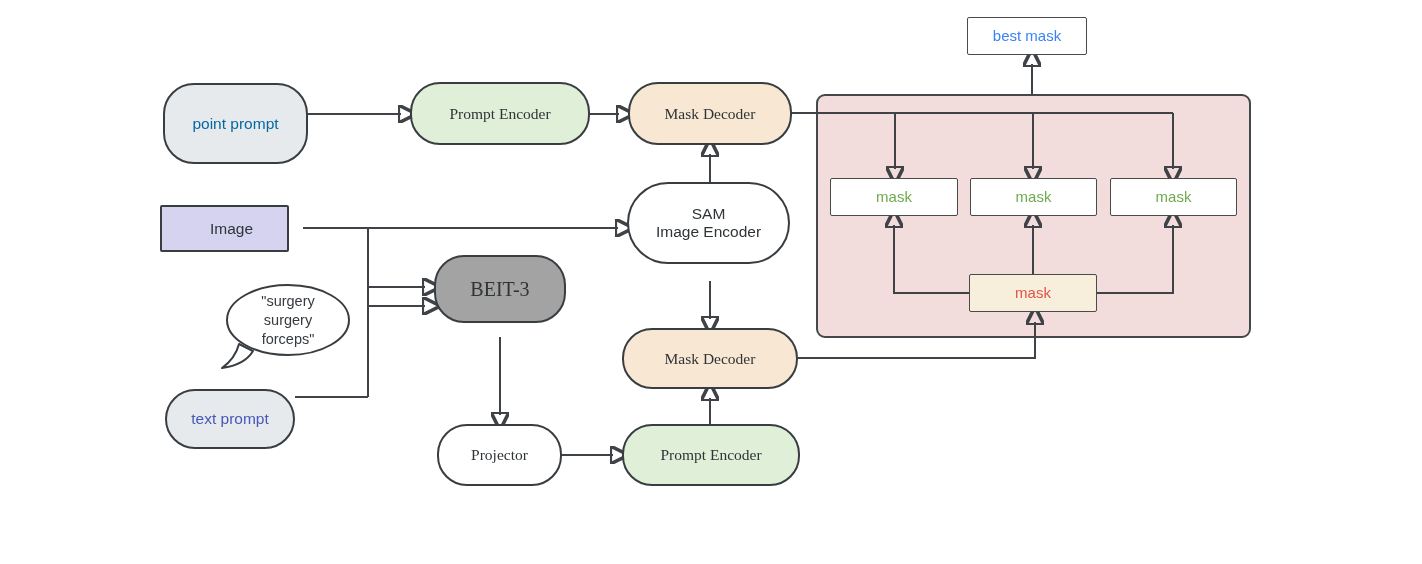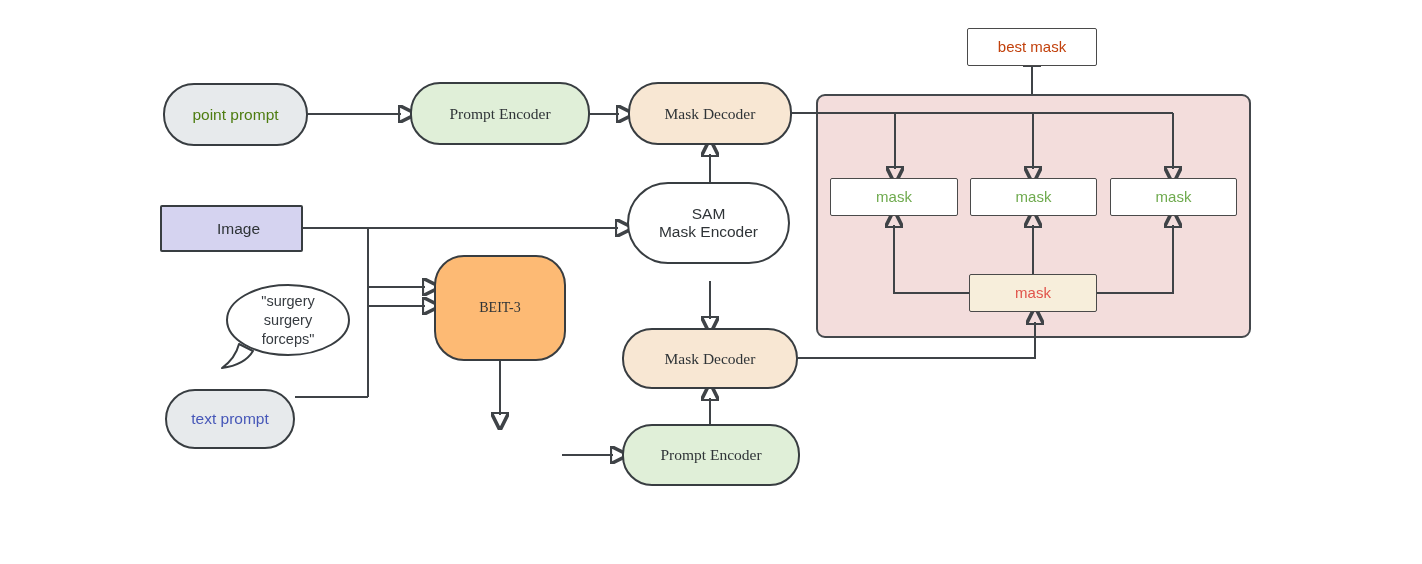--- a/index.html
+++ b/index.html
@@ -21,37 +21,37 @@
     font-size:15.5px;
     line-height:1.15;
     z-index:3;
   }
   .stadium{border-radius:31px;}
   .soft{border-radius:30px;font-family:Liberation Serif, serif;}
   .square{border-radius:2px;}
   .thin{border-width:1.6px;border-color:#4a4a4a;}
 
   
-  #n-point-prompt{left:163px;top:83px;width:145px;height:63px;background:#e7eaec;color:#4d7c0f;}
+  #n-point-prompt{left:163px;top:83px;width:145px;height:81px;background:#e7eaec;color:#0369a1;}
   #n-prompt-encoder-top{left:410px;top:82px;width:180px;height:63px;background:#e0efd8;}
   #n-mask-decoder-top{left:628px;top:82px;width:164px;height:63px;background:#f8e7d3;}
-  #n-best-mask{left:967px;top:17px;width:130px;height:38px;background:#ffffff;color:#c2410c;font-size:15px;margin-top:11px;}
+  #n-best-mask{left:967px;top:17px;width:120px;height:38px;background:#ffffff;color:#3b82f6;font-size:15px;}
   #n-panel{
     position:absolute;left:816px;top:94px;width:435px;height:244px;
     background:#f3dddc;border:2px solid #44484c;border-radius:9px;
     box-sizing:border-box;z-index:1;
   }
   #n-mask-1{left:830px;top:178px;width:128px;height:38px;color:#6faa4e;font-size:15px;}
   #n-mask-2{left:970px;top:178px;width:127px;height:38px;color:#6faa4e;font-size:15px;}
   #n-mask-3{left:1110px;top:178px;width:127px;height:38px;color:#6faa4e;font-size:15px;}
   #n-selected-mask{left:969px;top:274px;width:128px;height:38px;background:#f7eedb;color:#e0544b;font-size:15px;}
-  #n-image{left:160px;top:205px;width:143px;height:47px;background:#d5d3f0;padding-left:14px;}
+  #n-image{left:160px;top:205px;width:129px;height:47px;background:#d5d3f0;padding-left:14px;}
   #n-sam{left:627px;top:182px;width:163px;height:82px;border-radius:44px;flex-direction:column;}
   #n-text-prompt{left:165px;top:365px;width:130px;height:60px;background:#e7eaec;color:#4657b8;margin-top:24px;}
-  #n-beit3{left:434px;top:255px;width:132px;height:106px;background:#fdba74;font-weight:500;font-size:14px;}
+  #n-beit3{left:434px;top:255px;width:132px;height:68px;background:#a3a3a3;font-weight:500;font-size:20px;}
   #n-projector{left:437px;top:424px;width:125px;height:62px;}
   #n-prompt-encoder-bottom{left:622px;top:424px;width:178px;height:62px;background:#e0efd8;}
   #n-mask-decoder-bottom{left:622px;top:328px;width:176px;height:61px;background:#f8e7d3;}
 
   #bubble-text{
     position:absolute;left:230px;top:291px;width:116px;height:58px;
     display:flex;flex-direction:column;align-items:center;justify-content:center;
     font-size:14.5px;line-height:19px;color:#363b40;z-index:3;text-align:center;
   }
   #wires{position:absolute;left:0;top:0;width:1422px;height:564px;z-index:2;}
@@ -139,37 +139,40 @@
   <div class="node square thin" id="n-selected-mask">
     <span>mask</span>
   </div>
 
   <div class="node square" id="n-image">
     <span>Image</span>
   </div>
 
   <div class="node" id="n-sam">
     <span>SAM</span>
-    <span>Mask Encoder</span>
+    <span>Image Encoder</span>
   </div>
 
   <div id="bubble-text">
     <span>"surgery</span>
     <span>surgery</span>
     <span>forceps"</span>
   </div>
 
   <div class="node stadium" id="n-text-prompt">
     <span>text prompt</span>
   </div>
 
   <div class="node soft" id="n-beit3">
     <span>BEIT-3</span>
   </div>
 
+  <div class="node soft" id="n-projector">
+    <span>Projector</span>
+  </div>
 
   <div class="node soft" id="n-prompt-encoder-bottom">
     <span>Prompt Encoder</span>
   </div>
 
   <div class="node soft" id="n-mask-decoder-bottom">
     <span>Mask Decoder</span>
   </div>
 
 </div>

